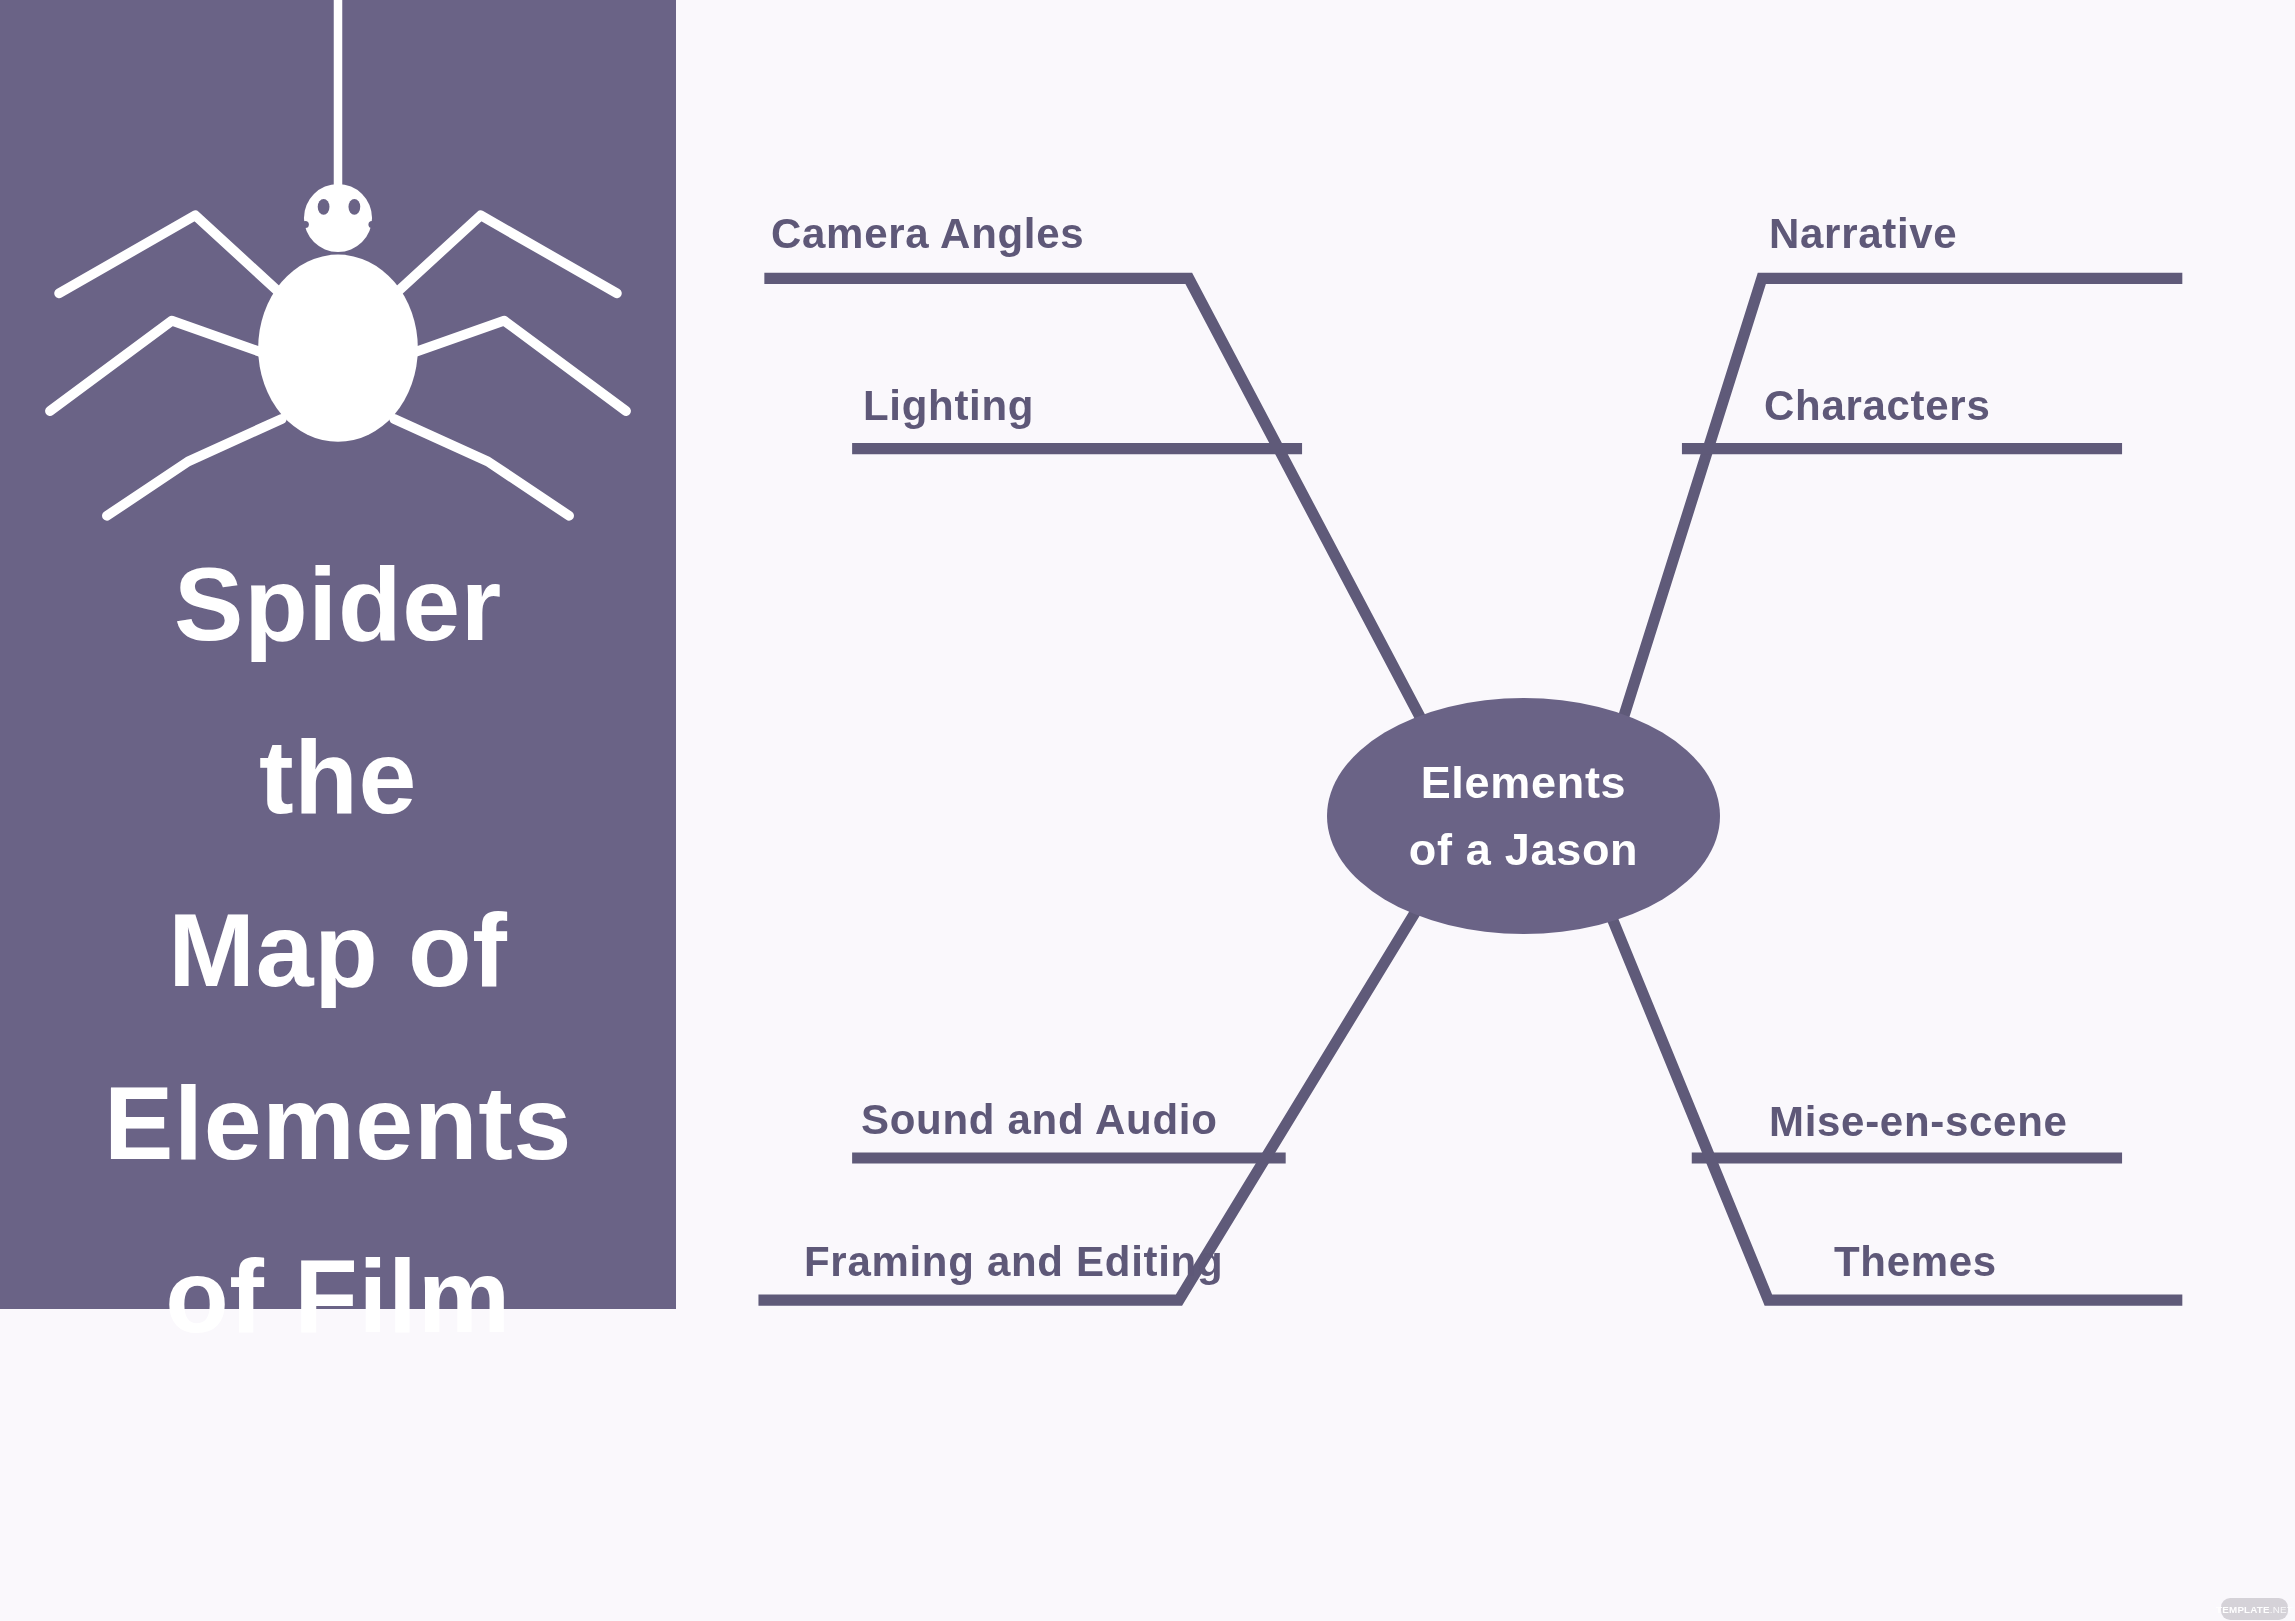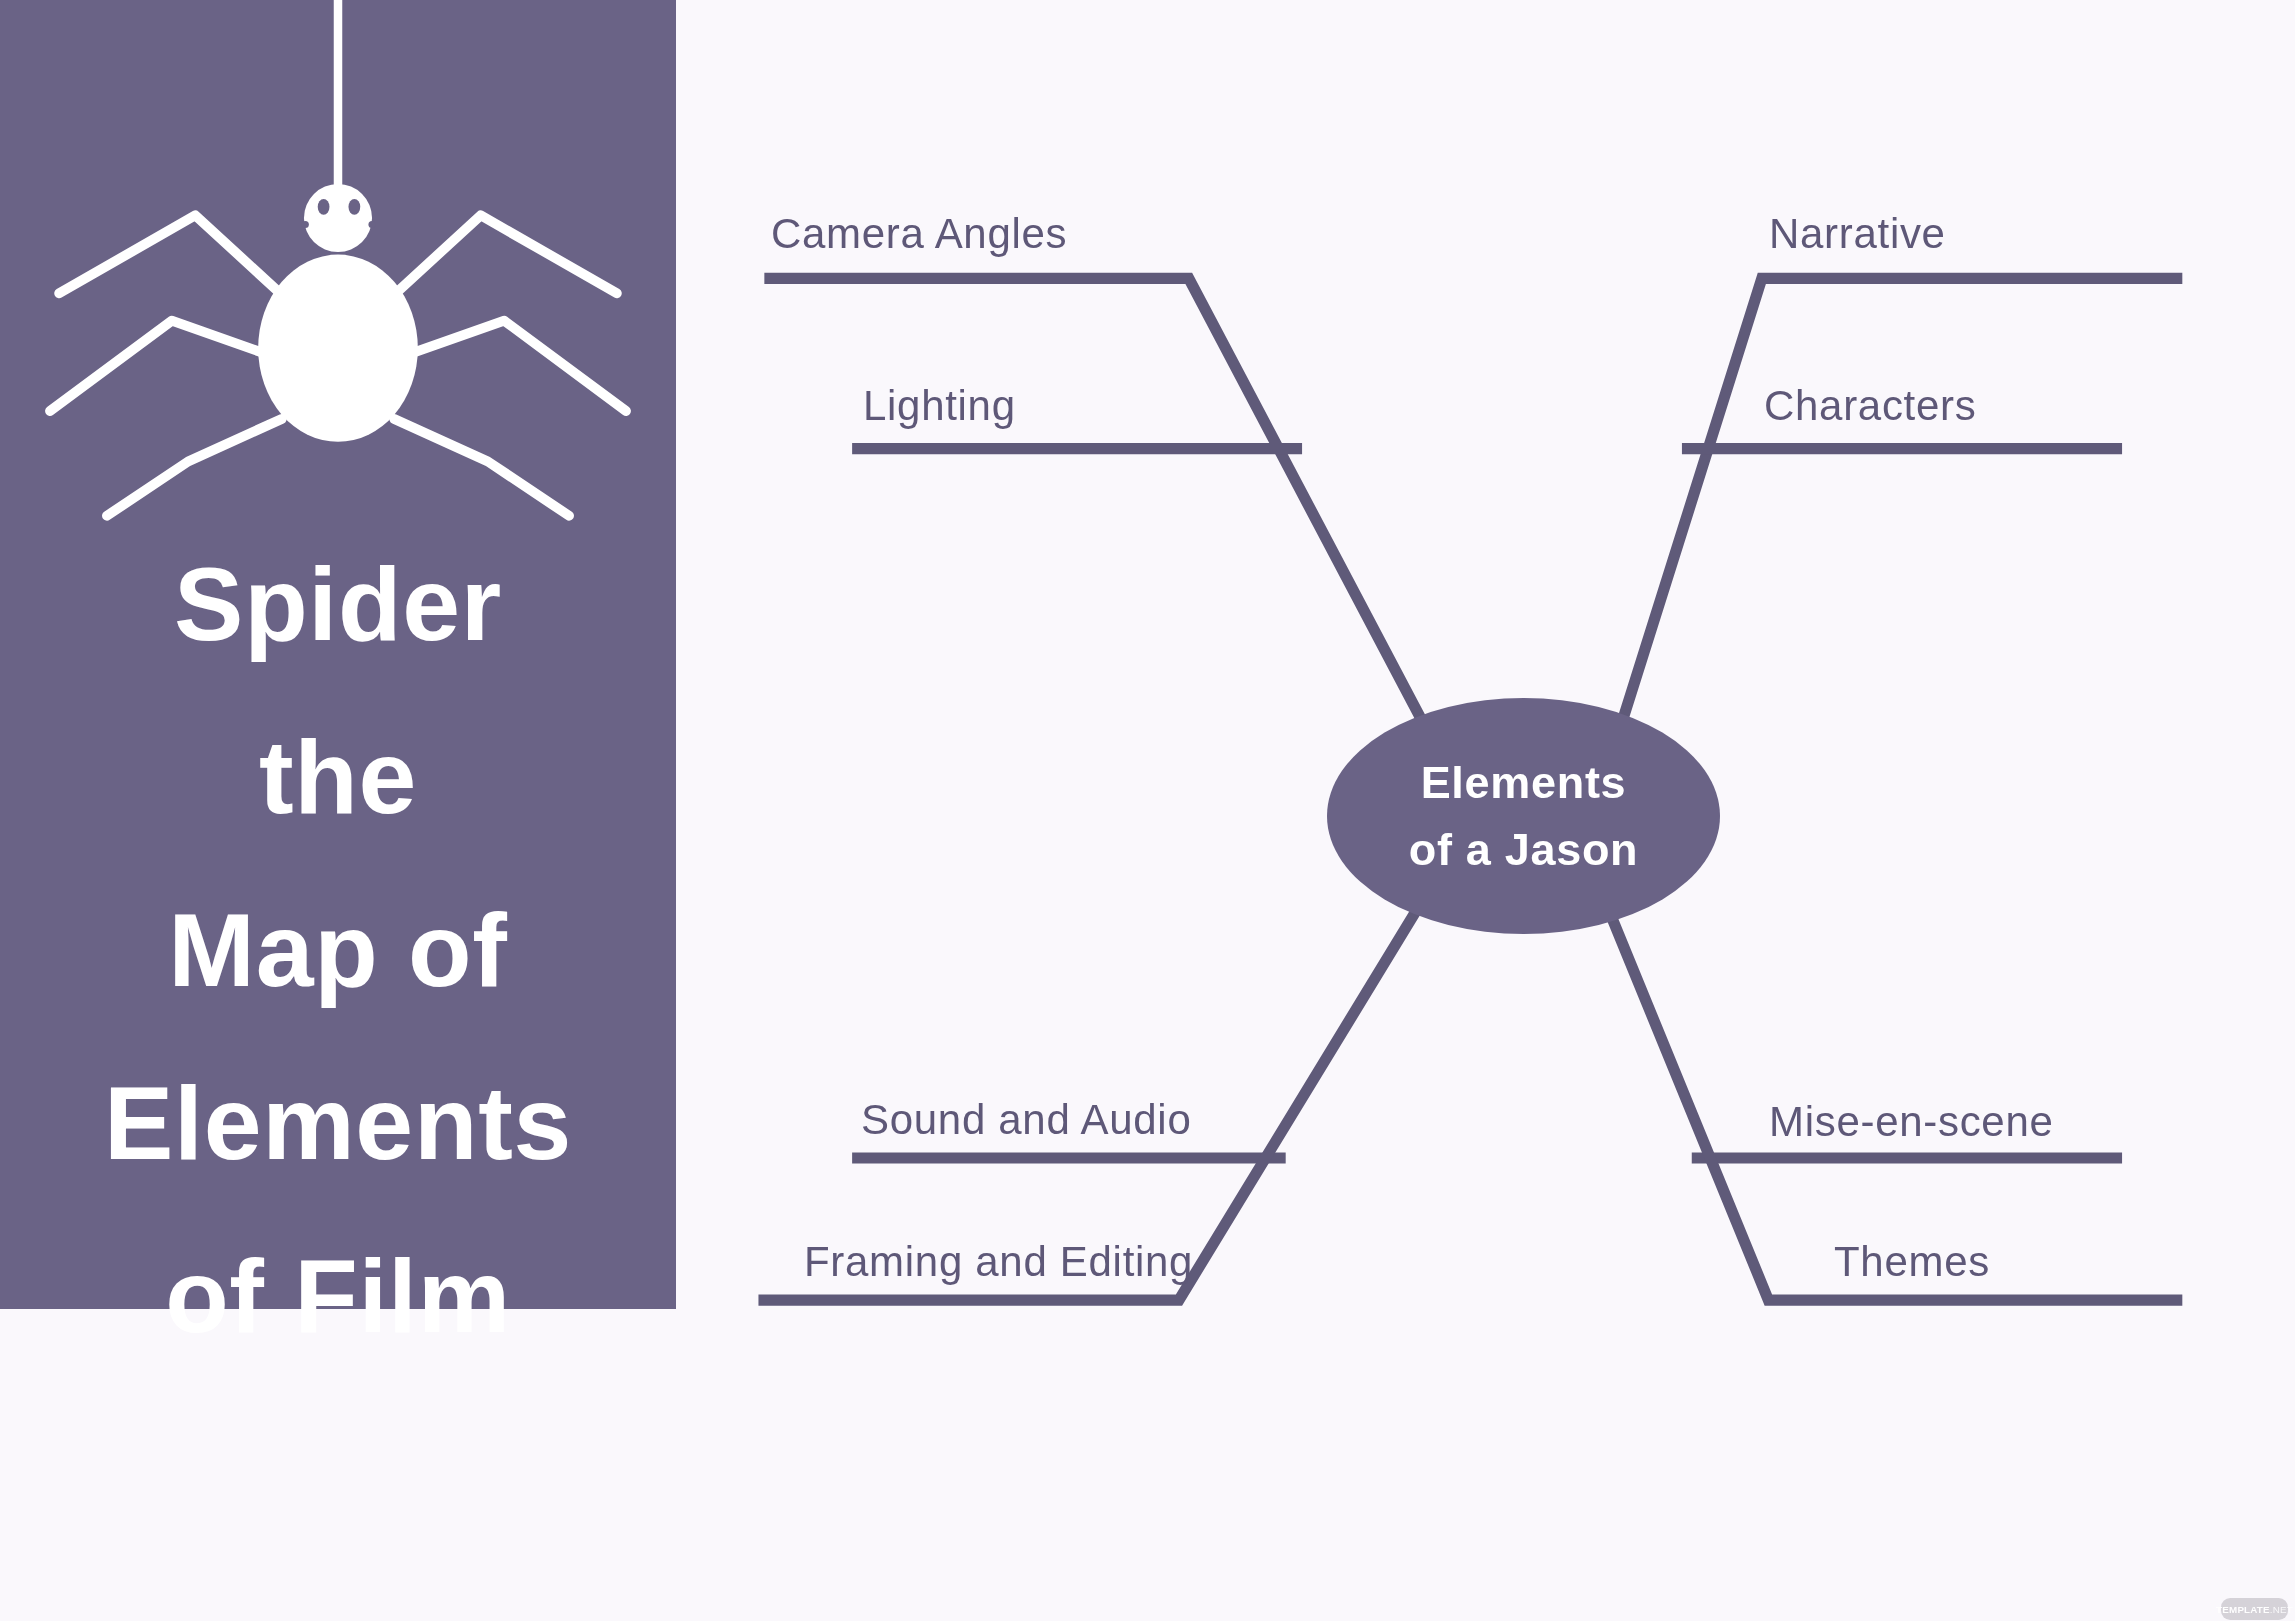--- a/index.html
+++ b/index.html
@@ -60,20 +60,21 @@
     height: 1621px;
     display: block;
   }
   .branch-label {
     position: absolute;
     color: #5e5878;
     font-size: 42px;
     line-height: 43px;
     letter-spacing: 0.7px;
     white-space: nowrap;
+    font-weight: bold;
   }
   .pos-camera    { left: 771px; top: 212px;  }
   .pos-lighting  { left: 863px; top: 384px;  }
   .pos-narrative { left: 1769px; top: 212px;  }
   .pos-characters{ left: 1764px; top: 384px;  }
   .pos-sound     { left: 861px; top: 1098px; }
   .pos-framing   { left: 804px; top: 1240px; }
   .pos-mise      { left: 1769px; top: 1100px; }
   .pos-themes    { left: 1834px; top: 1240px; }
 

